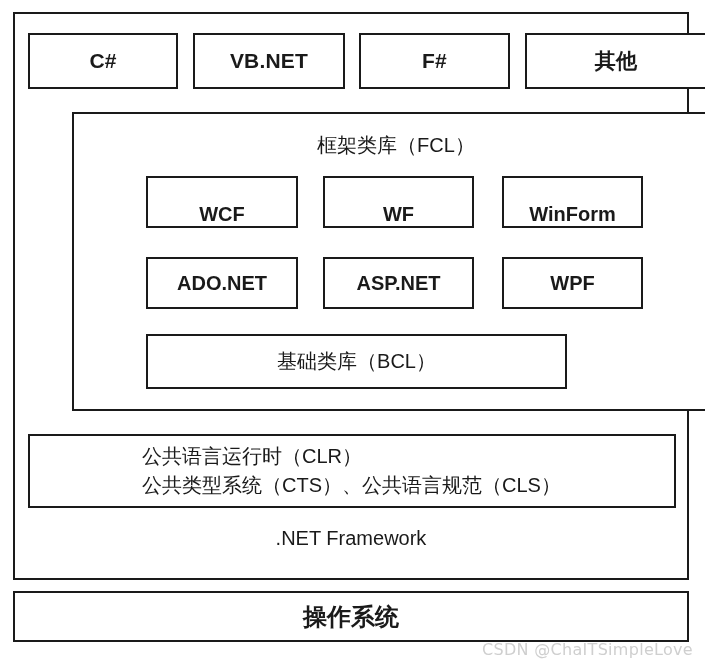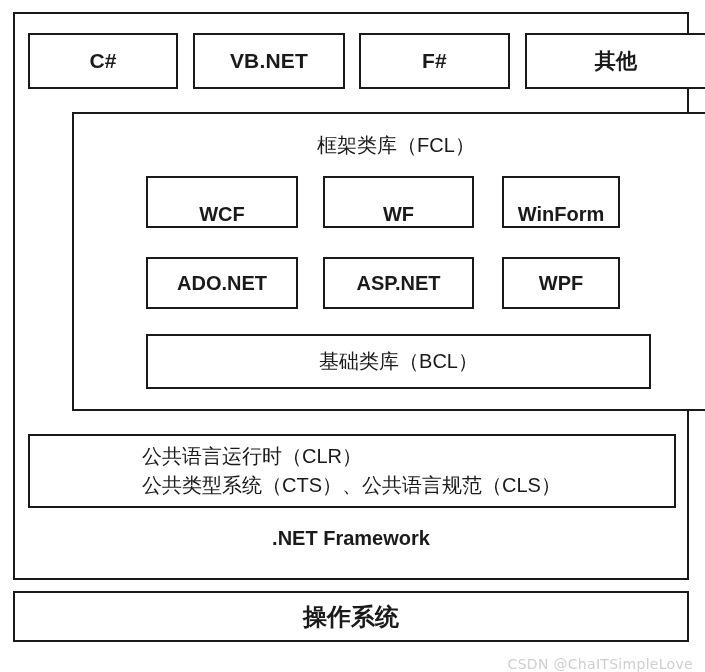--- a/index.html
+++ b/index.html
@@ -84,26 +84,26 @@
   .fcl-sub {
     height: 52px;
     font-size: 20px;
     font-weight: bold;
   }
   .row1 { top: 62px; align-items: flex-end; }
   .row2 { top: 143px; }
 
   .col1 { left: 72px;  width: 152px; }
   .col2 { left: 249px; width: 151px; }
-  .col3 { left: 428px; width: 118px; }
+  .col3 { left: 428px; width: 141px; }
 
   .bcl-box {
     left: 72px;
     top: 220px;
-    width: 505px;
+    width: 421px;
     height: 55px;
     font-size: 20px;
     font-weight: normal;
   }
 
   
   .clr-box {
     left: 28px;
     top: 434px;
     width: 648px;
@@ -132,46 +132,45 @@
   }
 
   
   .framework-caption {
     position: absolute;
     left: 13px;
     top: 527px;
     width: 676px;
     text-align: center;
     font-size: 20px;
-    font-weight: bold;
+    font-weight: normal;
     color: #1a1a1a;
   }
 
   
   .os-box {
     left: 13px;
     top: 591px;
     width: 676px;
     height: 51px;
     font-size: 24px;
     font-weight: bold;
   }
 
   
   .watermark {
     position: absolute;
     right: 12px;
     top: 640px;
-    font-size: 14px;
+    font-size: 16px;
     color: #cfcfcf;
     font-family: "DejaVu Sans", sans-serif;
     letter-spacing: 0.3px;
     white-space: nowrap;
     pointer-events: none;
-    margin-top: 16px;
   }
 </style>
 </head>
 <body>
 
 <div class="diagram">
 
   <div class="box framework-shell"></div>
 
   <div class="box lang-box lang-csharp">

